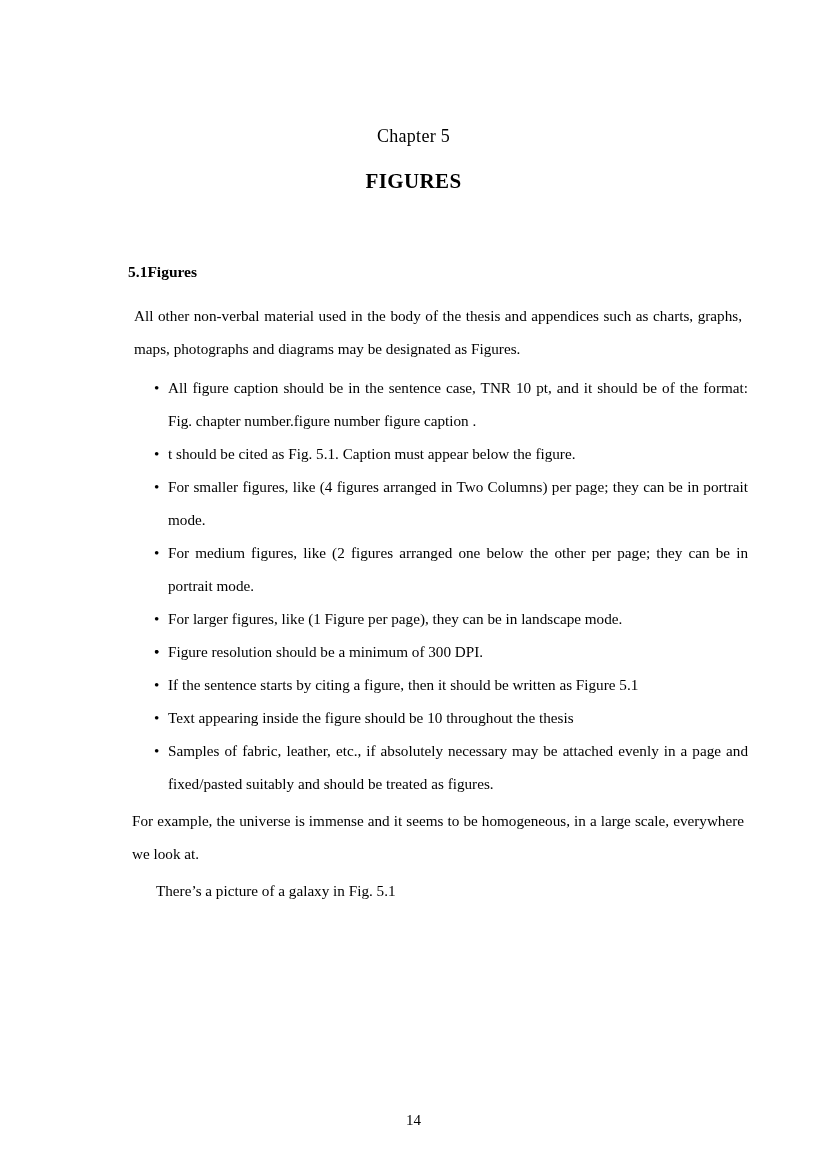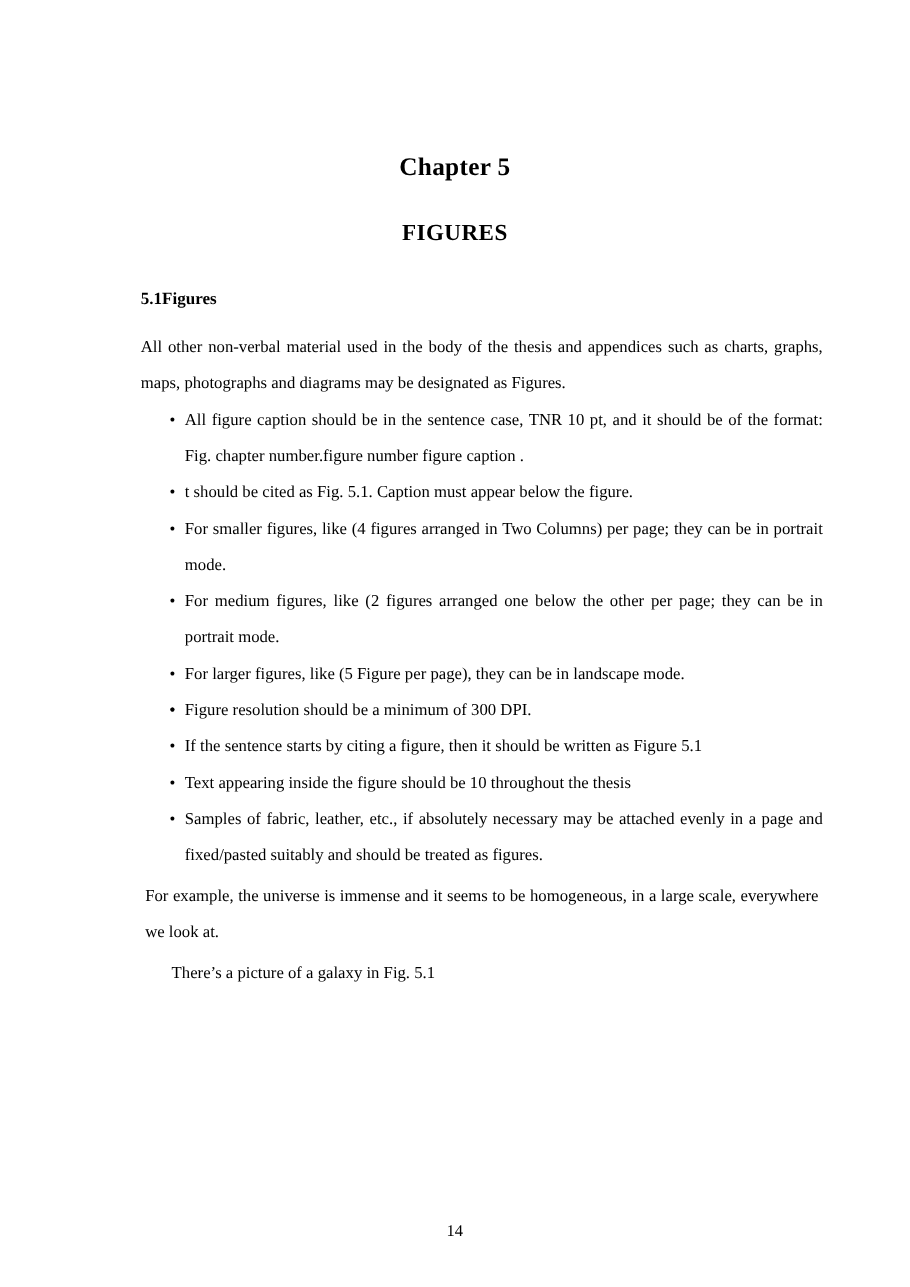--- a/index.html
+++ b/index.html
@@ -26,25 +26,25 @@
 
   
   .chapter-block {
     position: absolute;
     left: 0;
     top: 126px;
     width: 827px;
     text-align: center;
   }
   .chapter-label {
-    font-size: 23px;
-    font-weight: bold;
+    font-size: 18px;
+    font-weight: normal;
     letter-spacing: 0.3px;
     line-height: 1.2;
-    margin: 12px;
+    margin: 0;
   }
   .chapter-title {
     font-size: 21px;
     font-weight: bold;
     letter-spacing: 0.4px;
     line-height: 1.2;
     margin: 0;
     padding-top: 21px;
   }
 
@@ -62,21 +62,21 @@
     margin: 0 0 18px 0;
     line-height: 1.25;
     text-align: left;
   }
   .section-heading .sec-num {
   }
 
   p.body-para {
     font-size: 15.2px;
     line-height: 33px;
-    margin: 0;
+    margin: 6px;
     text-align: justify;
     text-justify: inter-word;
     hyphens: none;
   }
 
   
   ul.bullets {
     list-style: none;
     margin: 0;
     padding: 0;
@@ -155,21 +155,21 @@
       <li>
         <span class="bullet-mark">•</span>
         <span>For smaller figures, like (4 figures arranged in Two Columns) per page; they can be in portrait mode.</span>
       </li>
       <li>
         <span class="bullet-mark">•</span>
         <span>For medium figures, like (2 figures arranged one below the other per page; they can be in portrait mode.</span>
       </li>
       <li class="short">
         <span class="bullet-mark">•</span>
-        <span>For larger figures, like (5 Figure per page), they can be in landscape mode.</span>
+        <span>For larger figures, like (1 Figure per page), they can be in landscape mode.</span>
       </li>
       <li class="short">
         <span class="bullet-mark">•</span>
       </li>
       <li class="short">
         <span class="bullet-mark">•</span>
         <span>Figure resolution should be a minimum of 300 DPI.</span>
       </li>
       <li class="short">
         <span class="bullet-mark">•</span>

